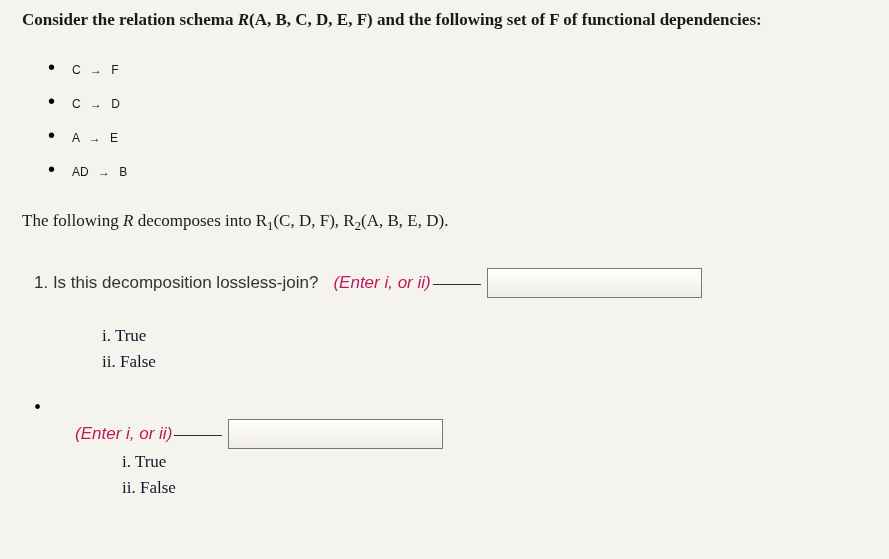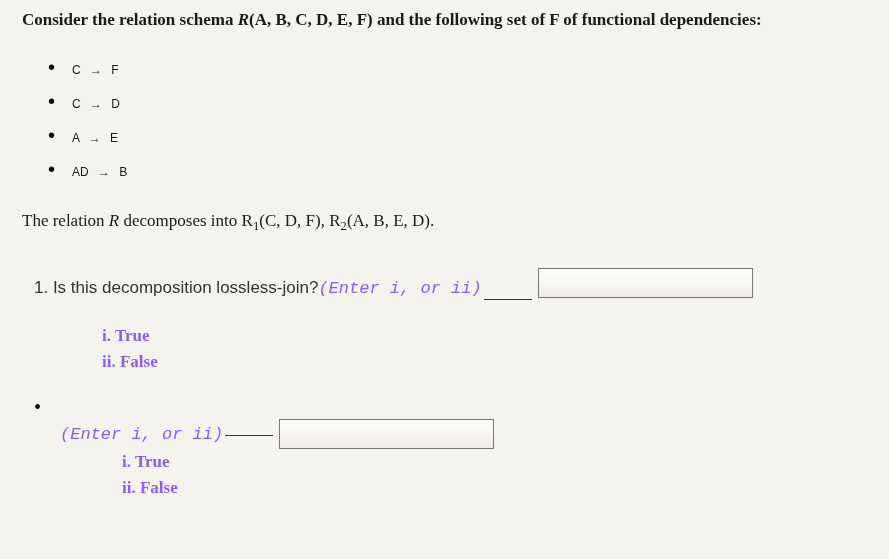--- a/index.html
+++ b/index.html
@@ -54,52 +54,52 @@
     }
     .sub {
       font-size: 0.75em;
       vertical-align: sub;
       line-height: 0;
     }
     .question-row {
       margin-left: 12px;
       margin-bottom: 25px;
       display: flex;
-      align-items: flex-end;
+      align-items: center;
       flex-wrap: nowrap;
       font-family: Arial, Helvetica, sans-serif;
       color: #333;
     }
     .hint {
-      font-family: Liberation Mono, monospace;
+      font-family: Liberation Sans, sans-serif;
       font-style: italic;
-      color: #8b5cf6;
+      color: #be185d;
+      margin-left: 15px;
     }
     .line {
       display: inline-block;
       width: 48px;
       border-bottom: 1px solid #333;
       margin: 0 6px -2px 2px;
     }
     .answer-input {
       width: 215px;
       height: 30px;
       border: 1px solid #777;
       background: linear-gradient(#fff,#f0ede6);
       font-size: 14px;
       padding: 2px 6px;
       margin-left: 0;
     }
     .options {
       margin-left: 80px;
       margin-bottom: 22px;
       font-family: Georgia, serif;
-      color: #8b5cf6;
+      color: #0f172a;
       line-height: 1.5;
-      font-weight: bold;
     }
     .q2-outer-list {
       list-style: none;
       margin-left: 38px;
     }
     .q2-bullet::before {
       content: "•";
       font-size: 20px;
       display: inline-block;
       width: 20px;
@@ -122,21 +122,21 @@
 </div>
 
 <ul class="fd-list">
   <li><span>C</span> <span class="arrow">→</span> <span>F</span></li>
   <li><span>C</span> <span class="arrow">→</span> <span>D</span></li>
   <li><span>A</span> <span class="arrow">→</span> <span>E</span></li>
   <li><span>AD</span> <span class="arrow">→</span> <span>B</span></li>
 </ul>
 
 <div class="decompose">
-  <span>The relation </span><span class="italic">R</span><span> decomposes into R</span><span class="sub">1</span><span>(C, D, F), R</span><span class="sub">2</span><span>(A, B, E, D).</span>
+  <span>The following </span><span class="italic">R</span><span> decomposes into R</span><span class="sub">1</span><span>(C, D, F), R</span><span class="sub">2</span><span>(A, B, E, D).</span>
 </div>
 
 <div class="question-row">
   <span>1. Is this decomposition lossless-join? </span>
   <span class="hint">(Enter i, or ii)</span>
   <span class="line"></span>
   <input type="text" class="answer-input" value="" style="">
 </div>
 
 <div class="options">

